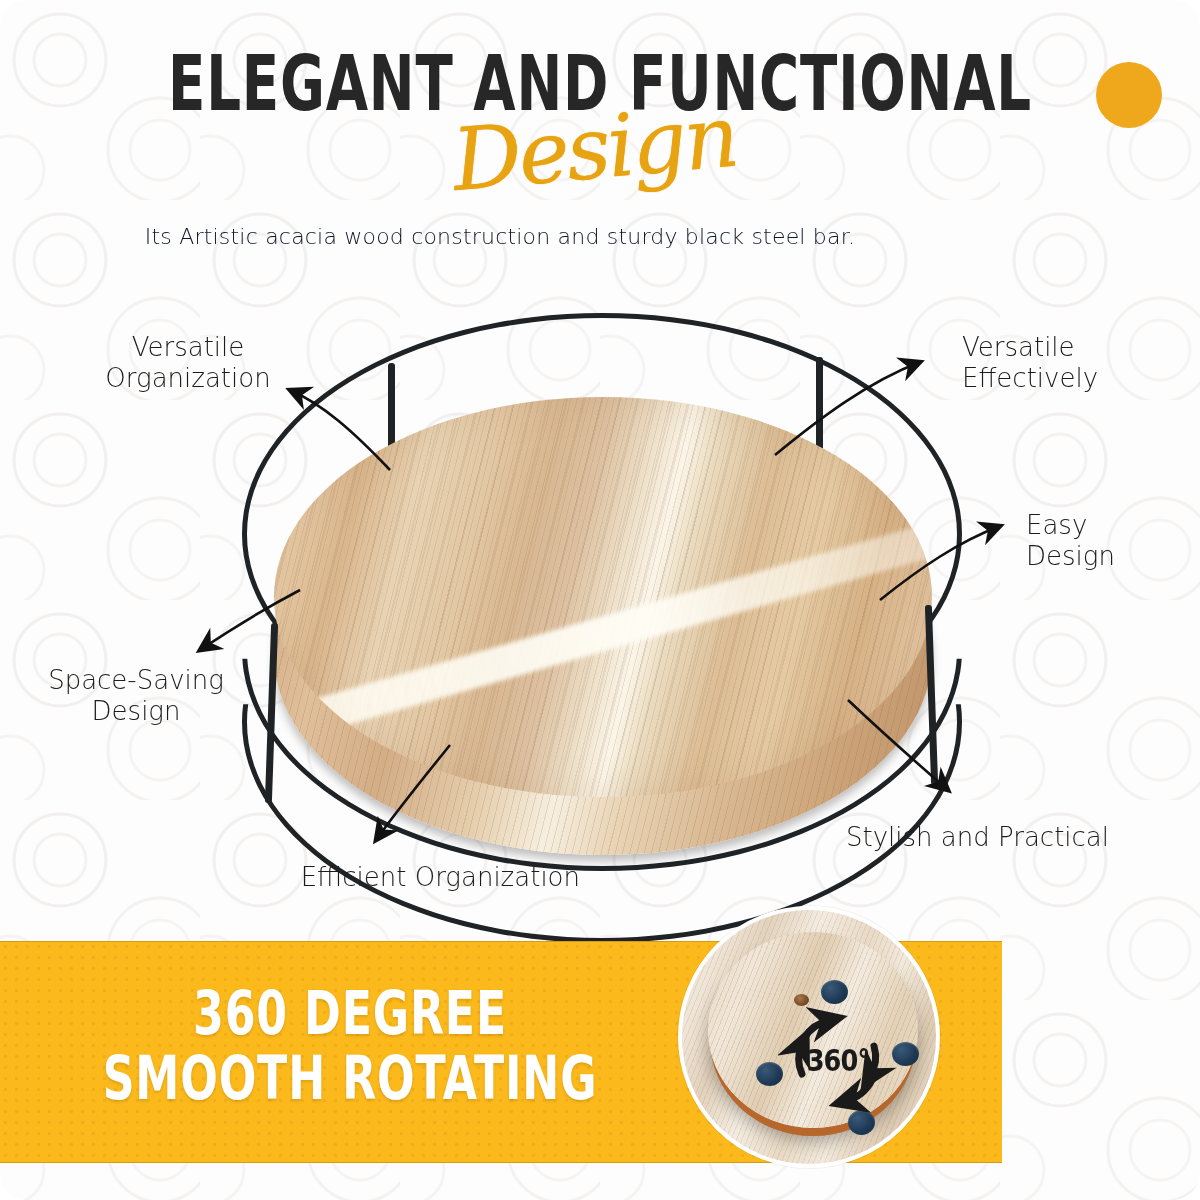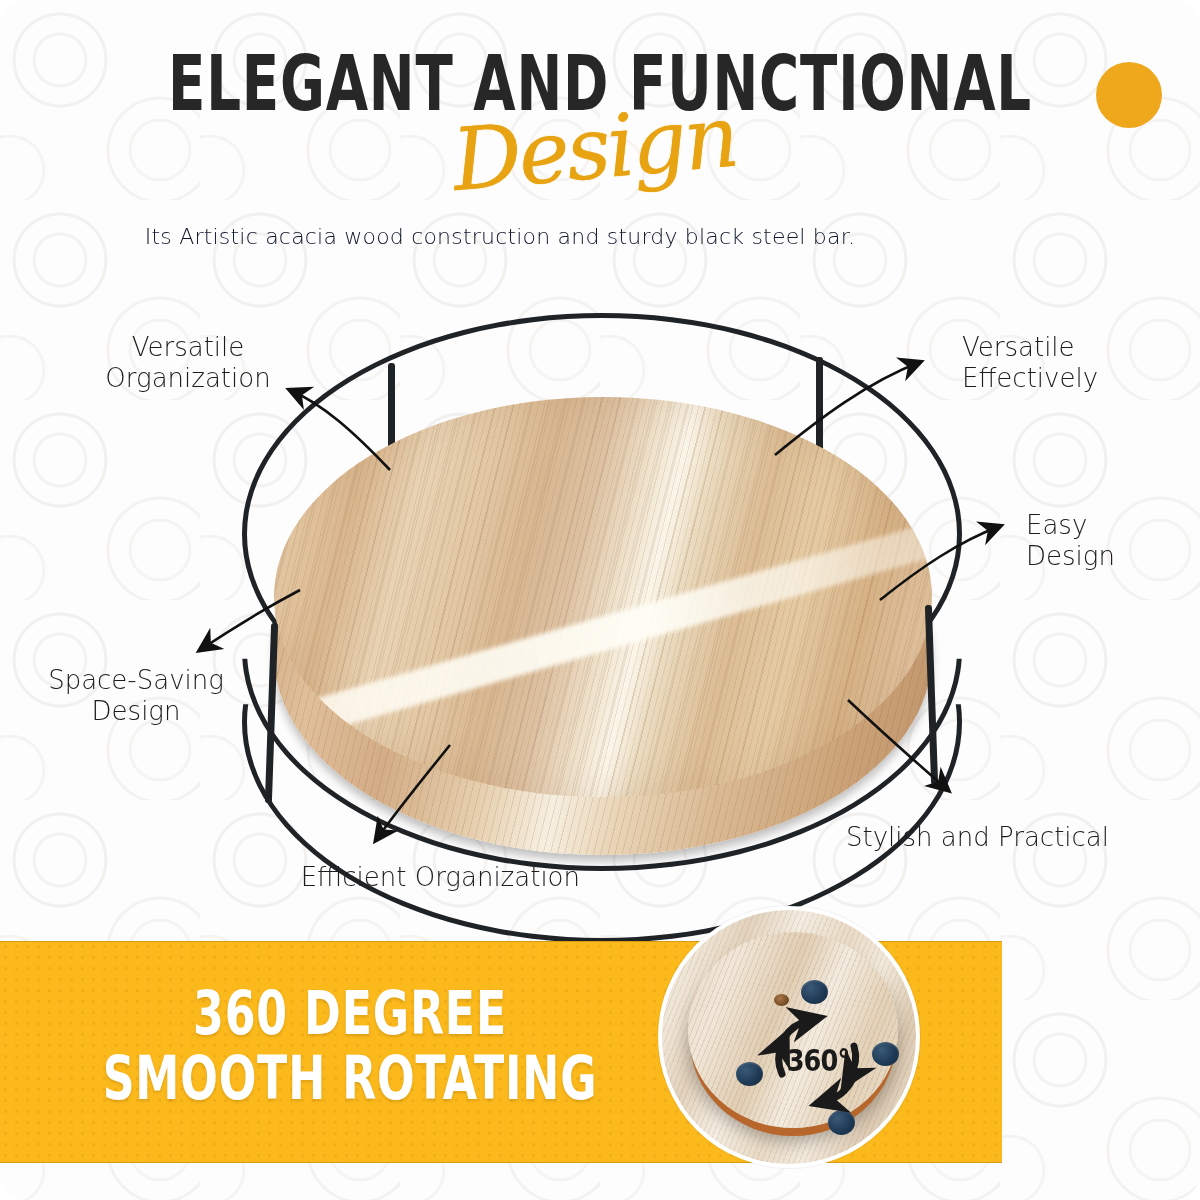--- a/index.html
+++ b/index.html
@@ -248,21 +248,21 @@
     letter-spacing:1px;
     transform:scaleX(.82);
     transform-origin:center top;
     text-shadow:0 2px 3px rgba(140,90,0,.25);
     white-space:pre-line;
   }
 
   
   #inset {
     position:absolute;
-    left:658px; top:906px;
+    left:678px; top:906px;
     width:262px; height:262px;
     border-radius:50%;
     border:4px solid #ffffff;
     overflow:hidden;
     box-shadow:0 0 0 1px rgba(0,0,0,.05);
     background:
       linear-gradient(112deg,
         #e9dccb 0%, #f0e6d8 14%, #e2d2bd 26%,
         #f4ece1 40%, #e8dac6 55%, #f2e9dc 68%,
         #ddcbb3 82%, #eadfcd 100%);

